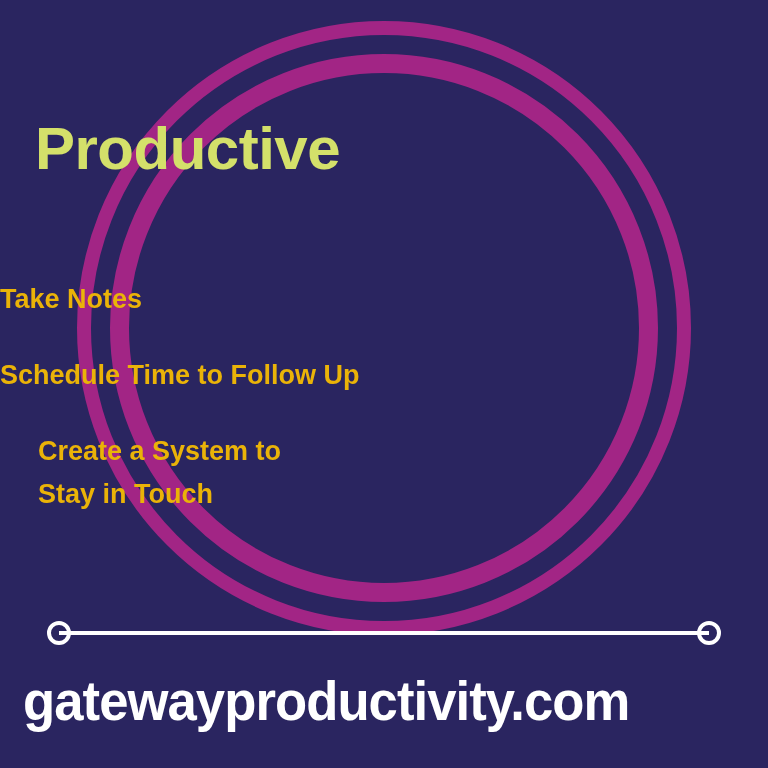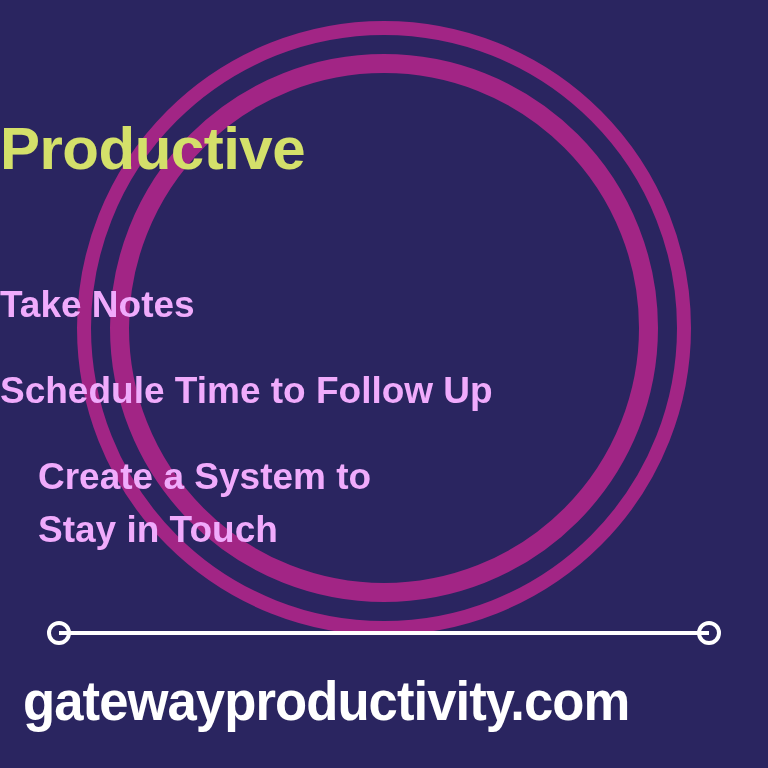--- a/index.html
+++ b/index.html
@@ -47,29 +47,30 @@
     top: 112px;
     width: 768px;
     color: #d4e06a;
     font-size: 60px;
     font-weight: bold;
     line-height: 1.22;
     letter-spacing: -0.5px;
   }
   .headline .line {
     display: block;
+    margin-left: 35px;
   }
 
   .bullets {
     position: absolute;
     left: 0;
     top: 286px;
     width: 768px;
-    color: #f0abfc;
-    font-size: 37px;
+    color: #eab308;
+    font-size: 27px;
     font-weight: bold;
     line-height: 1.0;
   }
   .bullet {
     display: block;
     margin-bottom: 49px;
   }
   .bullet .sub {
     display: block;
     margin-top: 16px;

